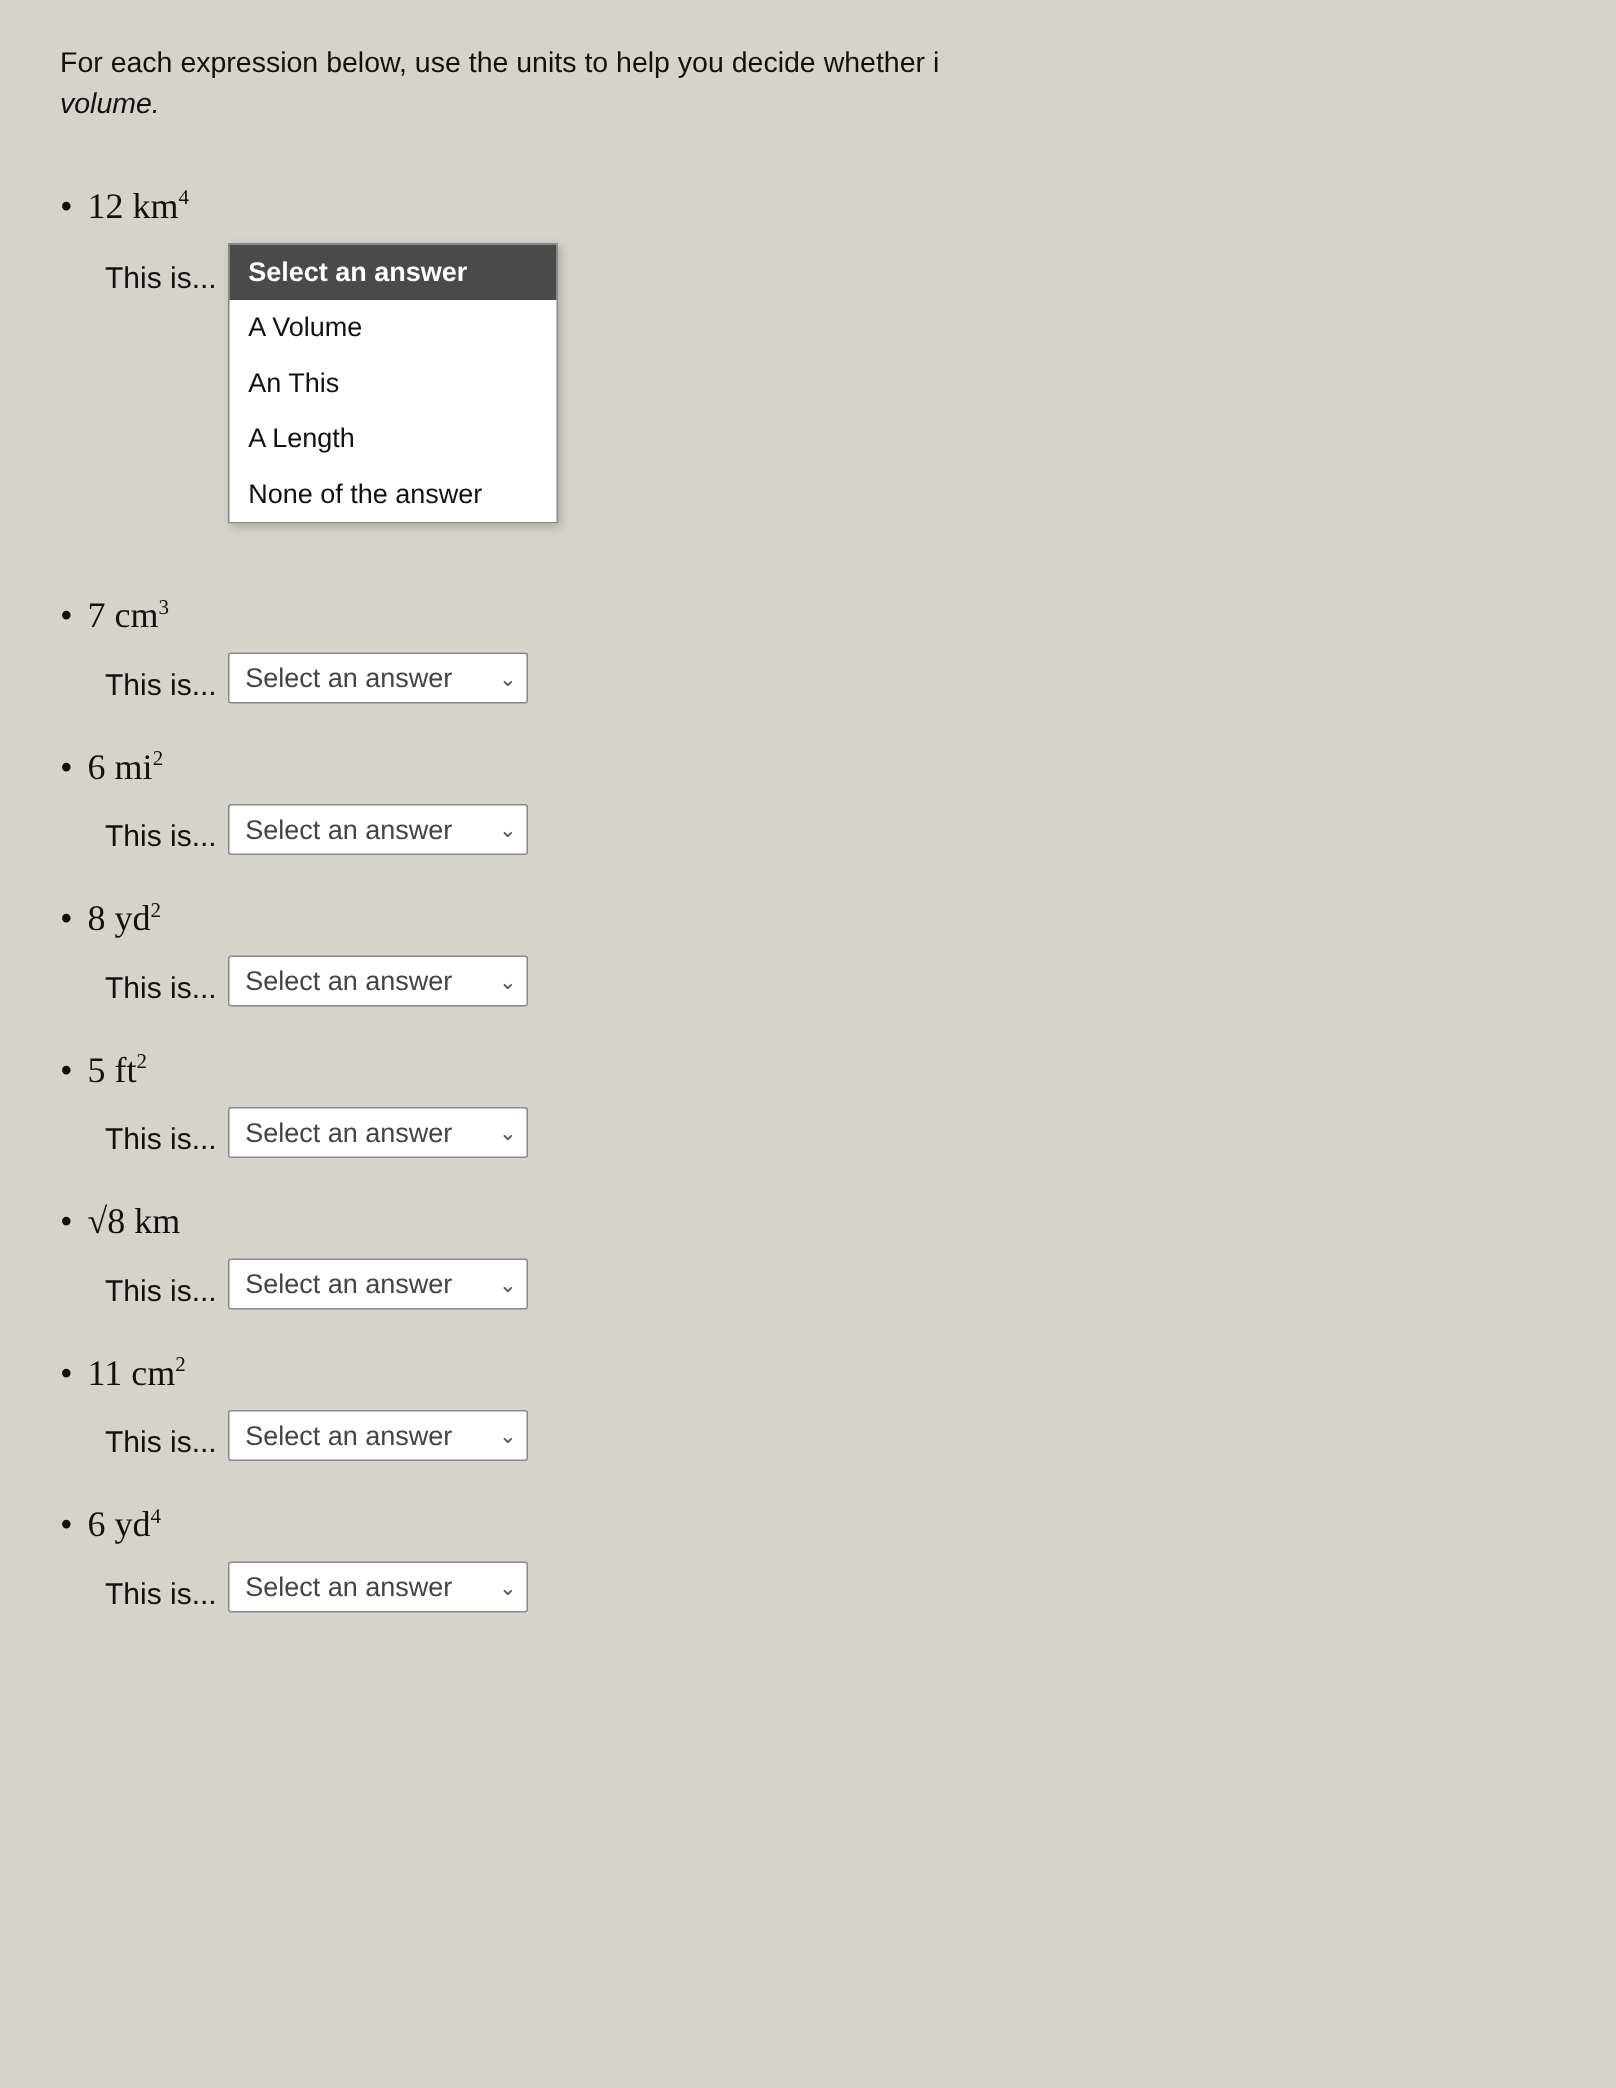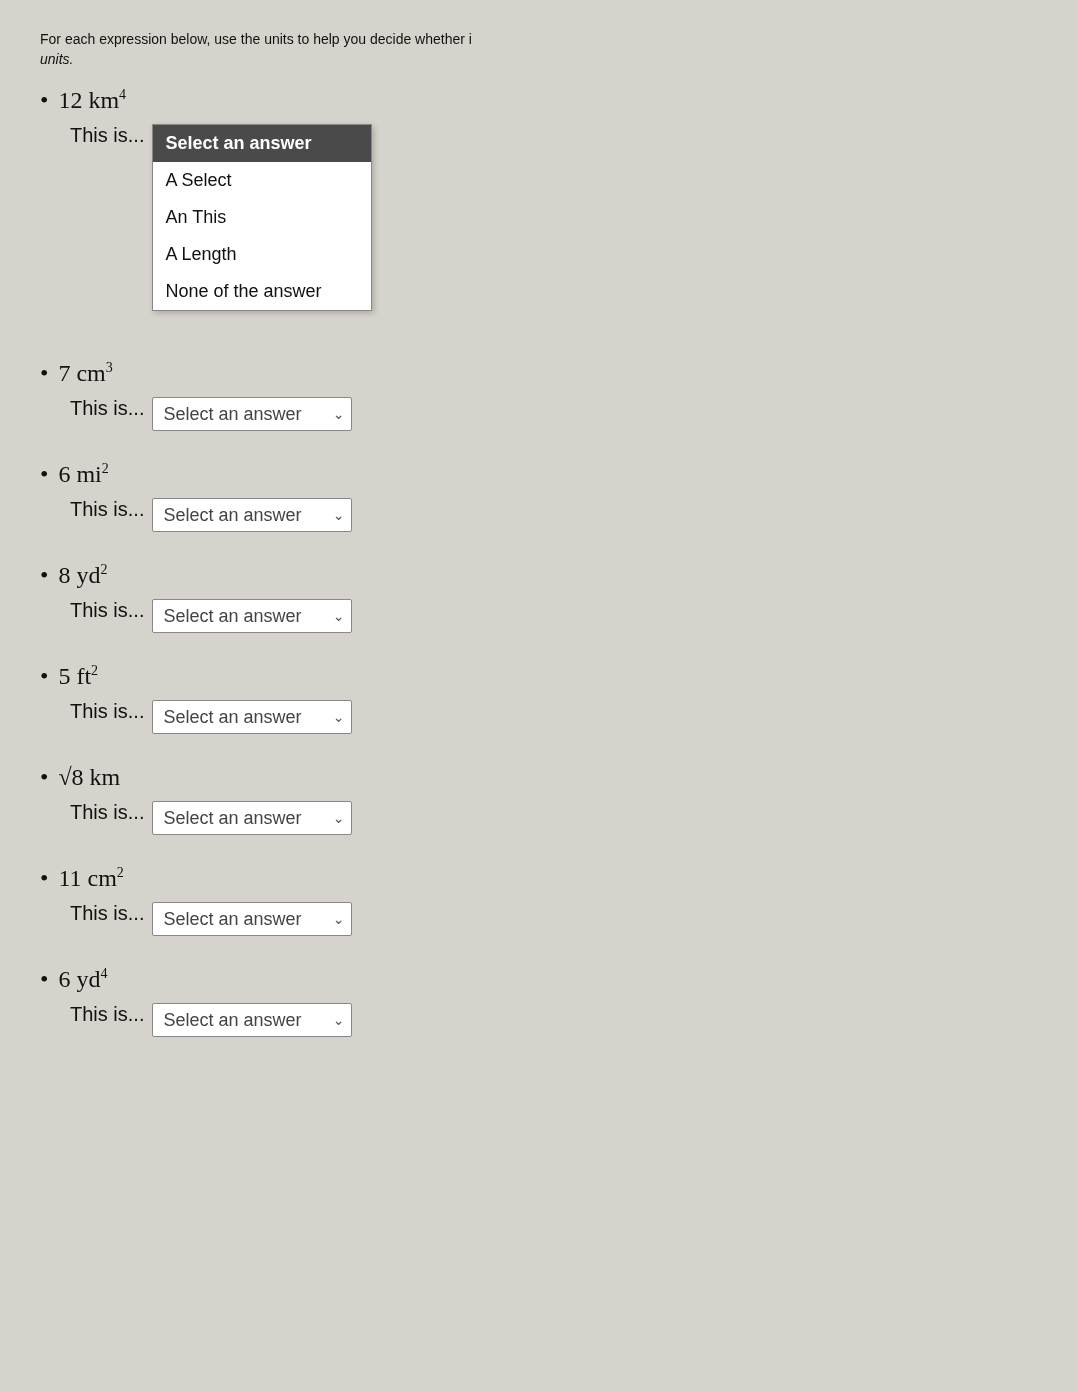--- a/index.html
+++ b/index.html
@@ -8,23 +8,23 @@
       background-color: #d6d3cc;
       font-family: Georgia, 'Times New Roman', serif;
       font-size: 20px;
       color: #111;
       padding: 30px 40px;
       min-height: 1392px;
       width: 1077px;
     }
 
     .instructions {
-      font-size: 14px;
+      font-size: 19px;
       line-height: 1.4;
-      margin-bottom: 18px;
+      margin-bottom: 42px;
       font-family: Arial, sans-serif;
     }
 
     .question-block {
       margin-bottom: 30px;
       position: relative;
     }
 
     .bullet-expression {
       display: flex;
@@ -33,21 +33,21 @@
       margin-bottom: 10px;
       font-size: 24px;
     }
 
     .bullet {
       font-size: 24px;
     }
 
     .this-is-row {
       display: flex;
-      align-items: flex-start;
+      align-items: flex-end;
       gap: 8px;
       padding-left: 30px;
       font-size: 20px;
       font-family: Arial, sans-serif;
       position: relative;
     }
 
     .this-is-label {
       font-size: 20px;
       font-family: Arial, sans-serif;
@@ -136,39 +136,39 @@
 
     .sqrt-symbol {
       font-size: 24px;
     }
   </style>
 </head>
 <body>
 
 <div class="instructions">
   <span>For each expression below, use the units to help you decide whether i</span><br>
-  <em>units.</em>
+  <em>volume.</em>
 </div>
 
 <div class="question-block">
   <div class="bullet-expression">
     <span class="bullet">•</span>
     <span>12 km<sup>4</sup></span>
   </div>
   <div class="this-is-row">
     <span class="this-is-label">This is...</span>
 
     <div class="dropdown-open-container">
       <div class="dropdown-trigger">
         <span>Select an answer</span>
         <span>⌄</span>
       </div>
       <div class="dropdown-menu">
         <div class="dropdown-item selected">Select an answer</div>
-        <div class="dropdown-item">A Select</div>
+        <div class="dropdown-item">A Volume</div>
         <div class="dropdown-item">An This</div>
         <div class="dropdown-item">A Length</div>
         <div class="dropdown-item">None of the answer</div>
       </div>
     </div>
   </div>
 </div>
 
 <div class="question-block" style="margin-top: 200px;">
   <div class="bullet-expression">

